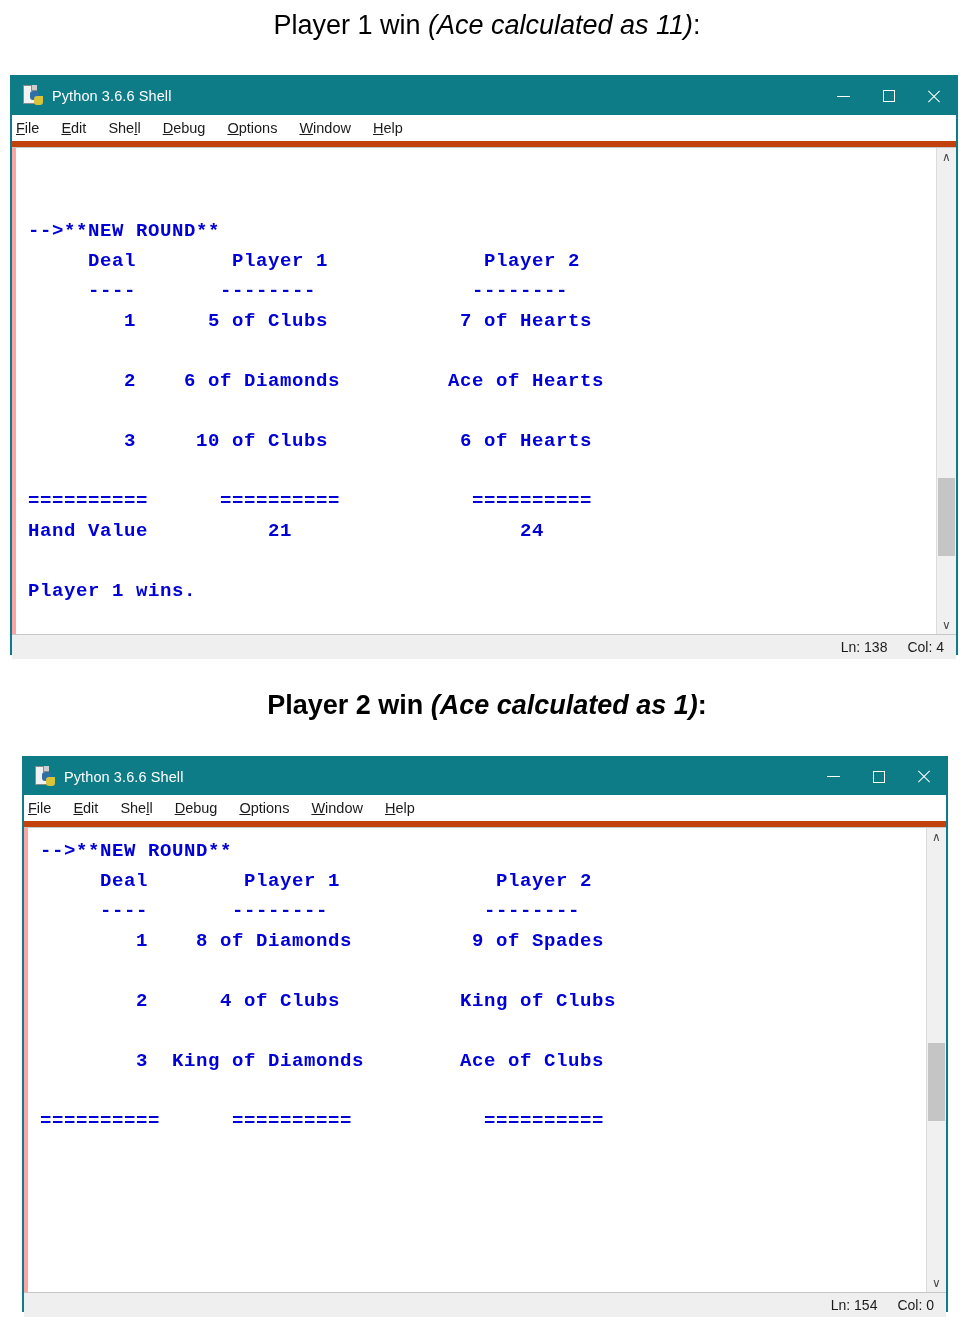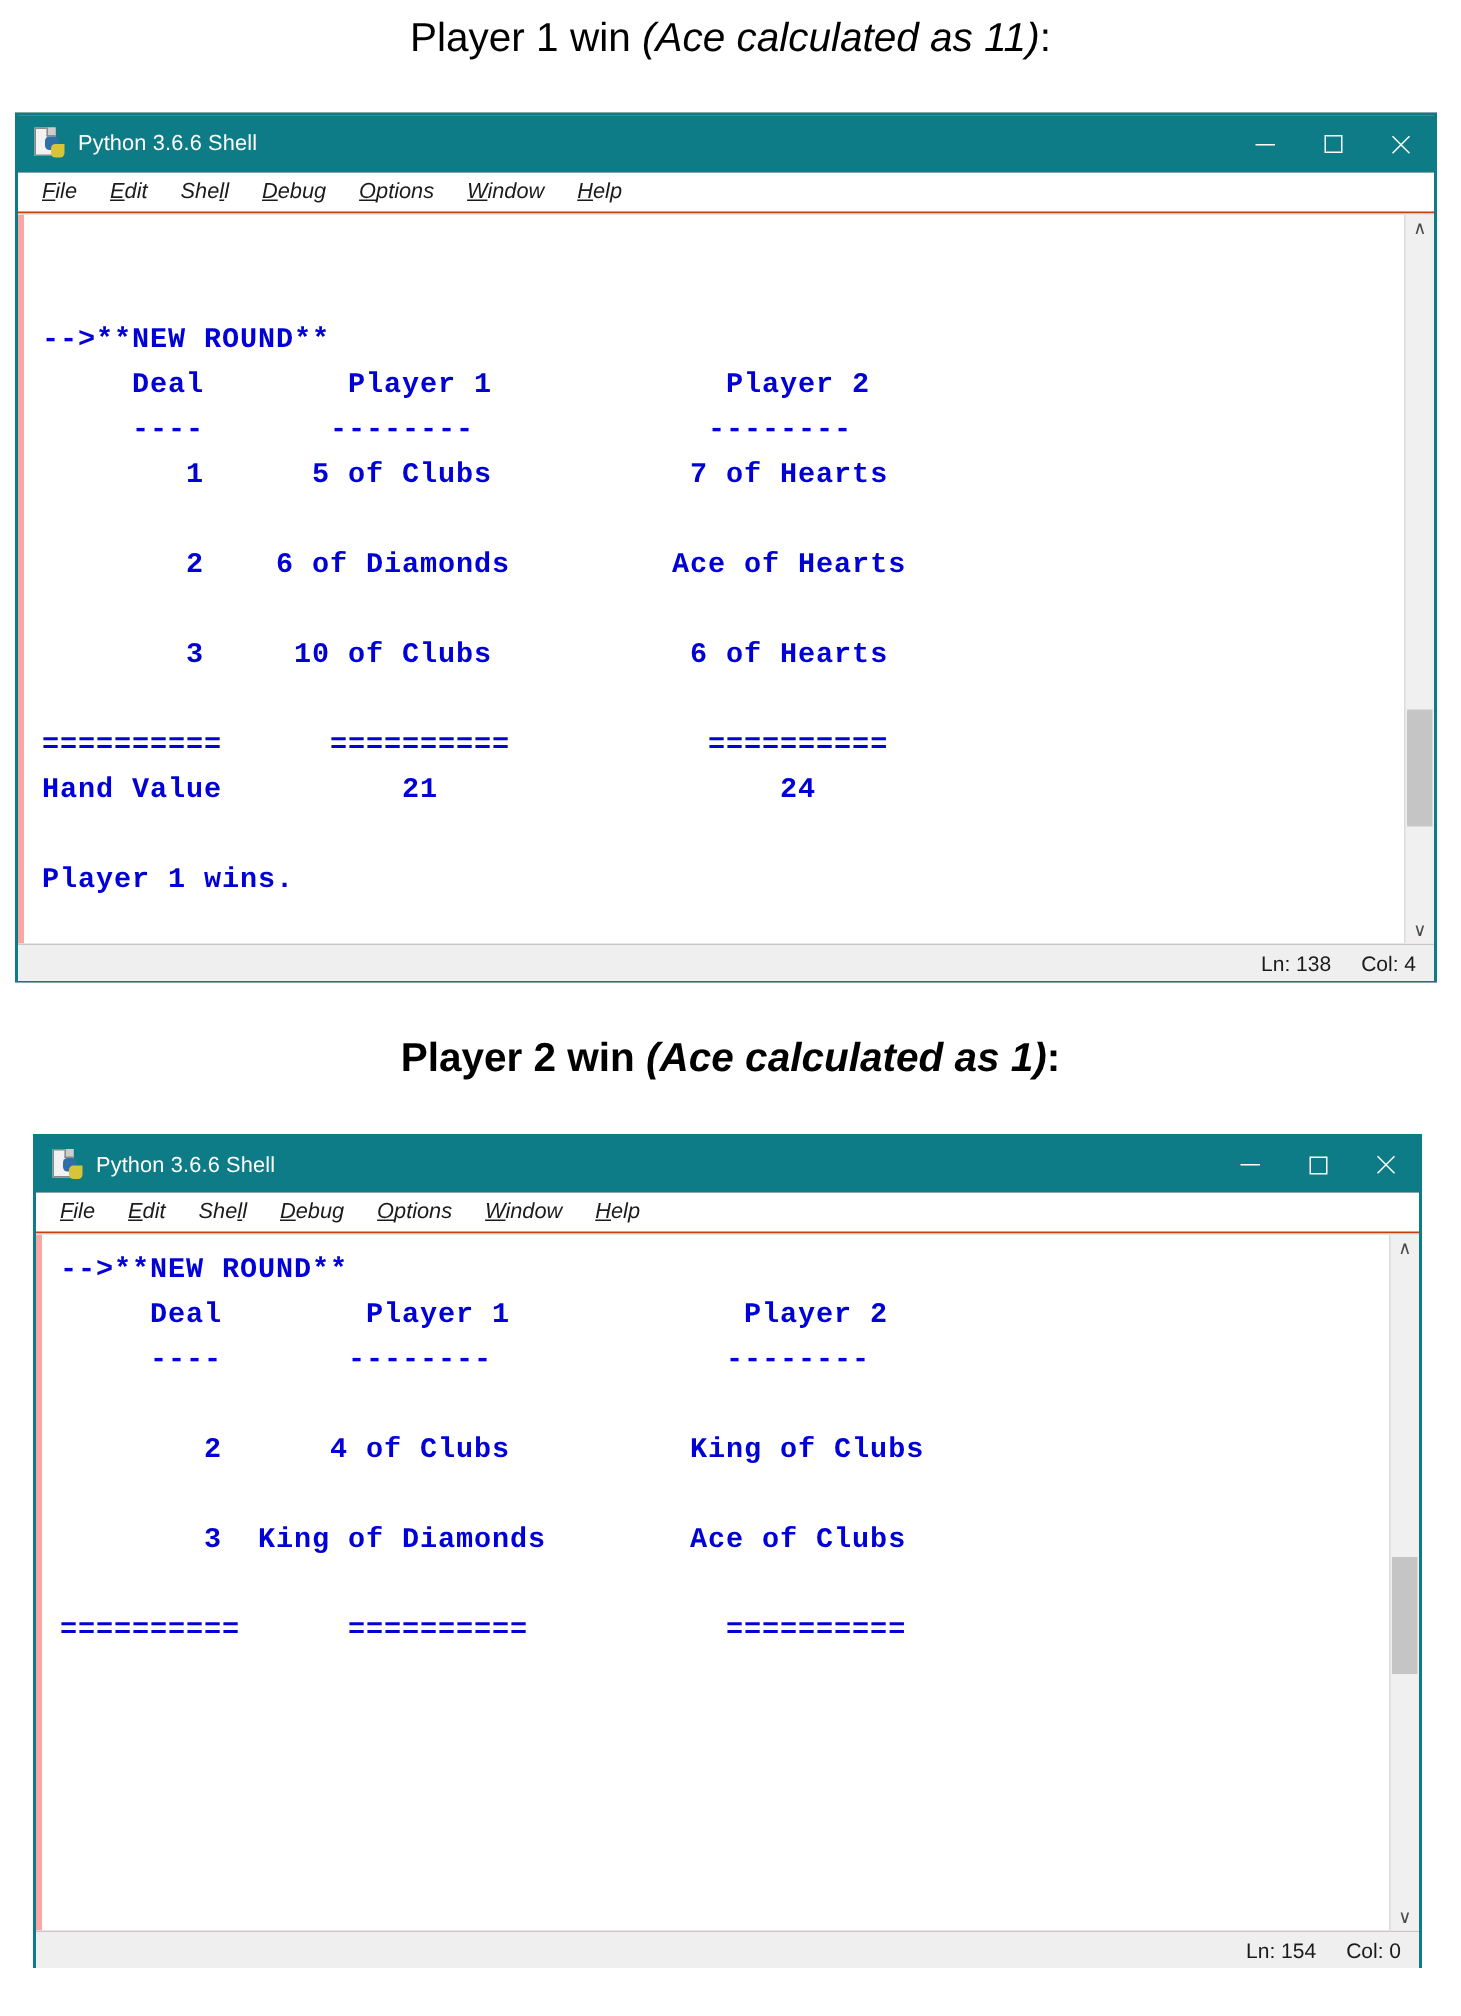--- a/index.html
+++ b/index.html
@@ -30,21 +30,21 @@
   }
   .caption .ital {
     font-style: italic;
   }
   #caption-1 { top: 8px; }
   #caption-2 { top: 688px; font-weight: bold; }
 
   
   .idle-window {
     position: absolute;
-    background: #fca5a5;
+    background: #7f1d1d;
     border: 2px solid #0d7c86;
     box-sizing: border-box;
   }
   #window-1 {
     left: 10px;
     top: 75px;
     width: 948px;
     height: 580px;
   }
   #window-2 {
@@ -157,23 +157,22 @@
   }
   .win-btn .glyph-close::before { transform: rotate(45deg); }
   .win-btn .glyph-close::after  { transform: rotate(-45deg); }
 
   
   .menubar {
     height: 26px;
     background: #ffffff;
     display: flex;
     align-items: center;
-    padding-left: 16px;
-    border-bottom: 1px solid #c2410c;
-    font-style: italic;
+    padding-left: 4px;
+    border-bottom: 6px solid #c2410c;
   }
   .menu-item {
     font-size: 14.5px;
     color: #1b1b1b;
     margin-right: 22px;
     white-space: nowrap;
   }
   .menu-item u {
     text-decoration: underline;
   }
@@ -357,20 +356,21 @@
     <div class="menu-item"><u>O</u>ptions</div>
     <div class="menu-item"><u>W</u>indow</div>
     <div class="menu-item"><u>H</u>elp</div>
   </div>
 
   <div class="console-wrap">
     <div class="console-text" id="console-2">
         <div class="console-line">--&gt;**NEW ROUND**</div>
         <div class="console-line">     Deal        Player 1             Player 2</div>
         <div class="console-line">     ----       --------             --------</div>
+        <div class="console-line">        1    8 of Diamonds          9 of Spades</div>
         <div class="console-line blank"> </div>
         <div class="console-line">        2      4 of Clubs          King of Clubs</div>
         <div class="console-line blank"> </div>
         <div class="console-line">        3  King of Diamonds        Ace of Clubs</div>
         <div class="console-line blank"> </div>
         <div class="console-line">==========      ==========           ==========</div>
         <div class="console-line blank"> </div>
       </div>
     <div class="vscroll">
       <div class="scroll-arrow up">∧</div>

